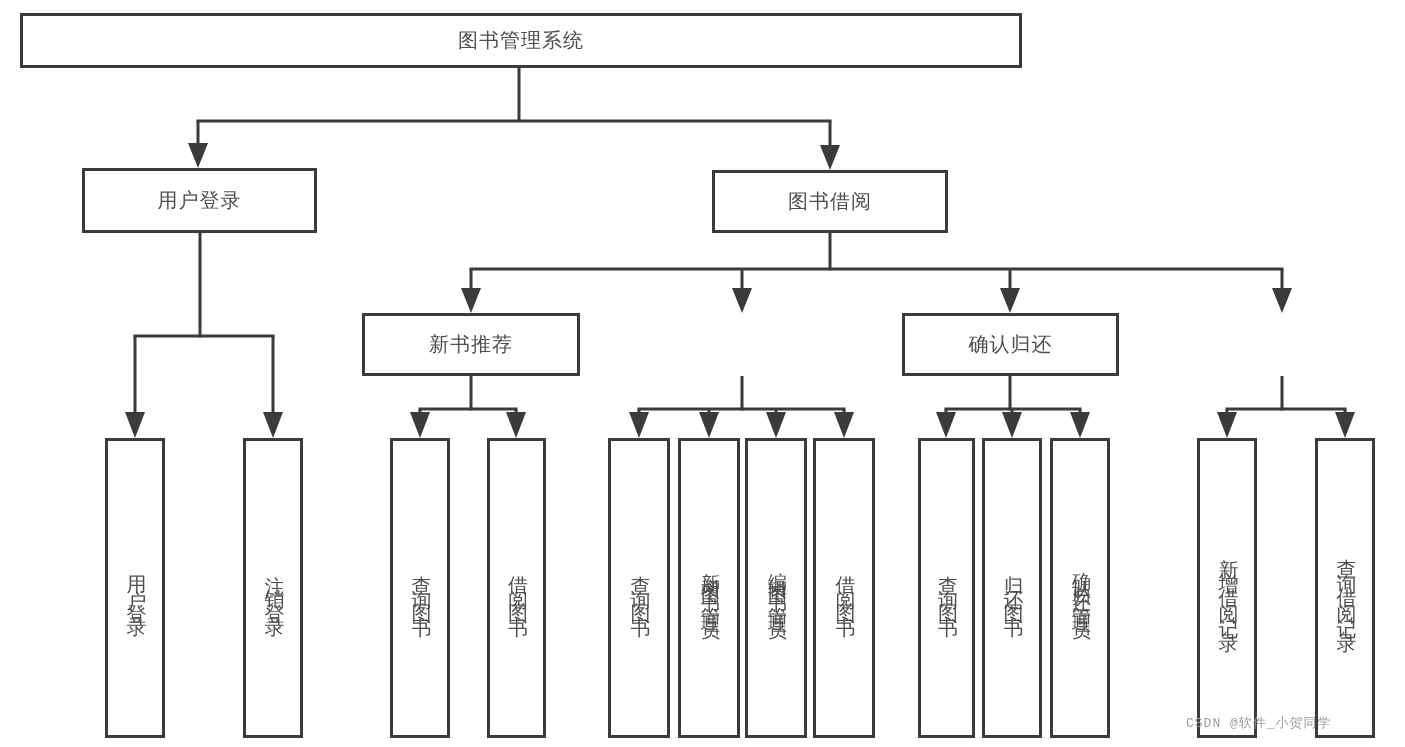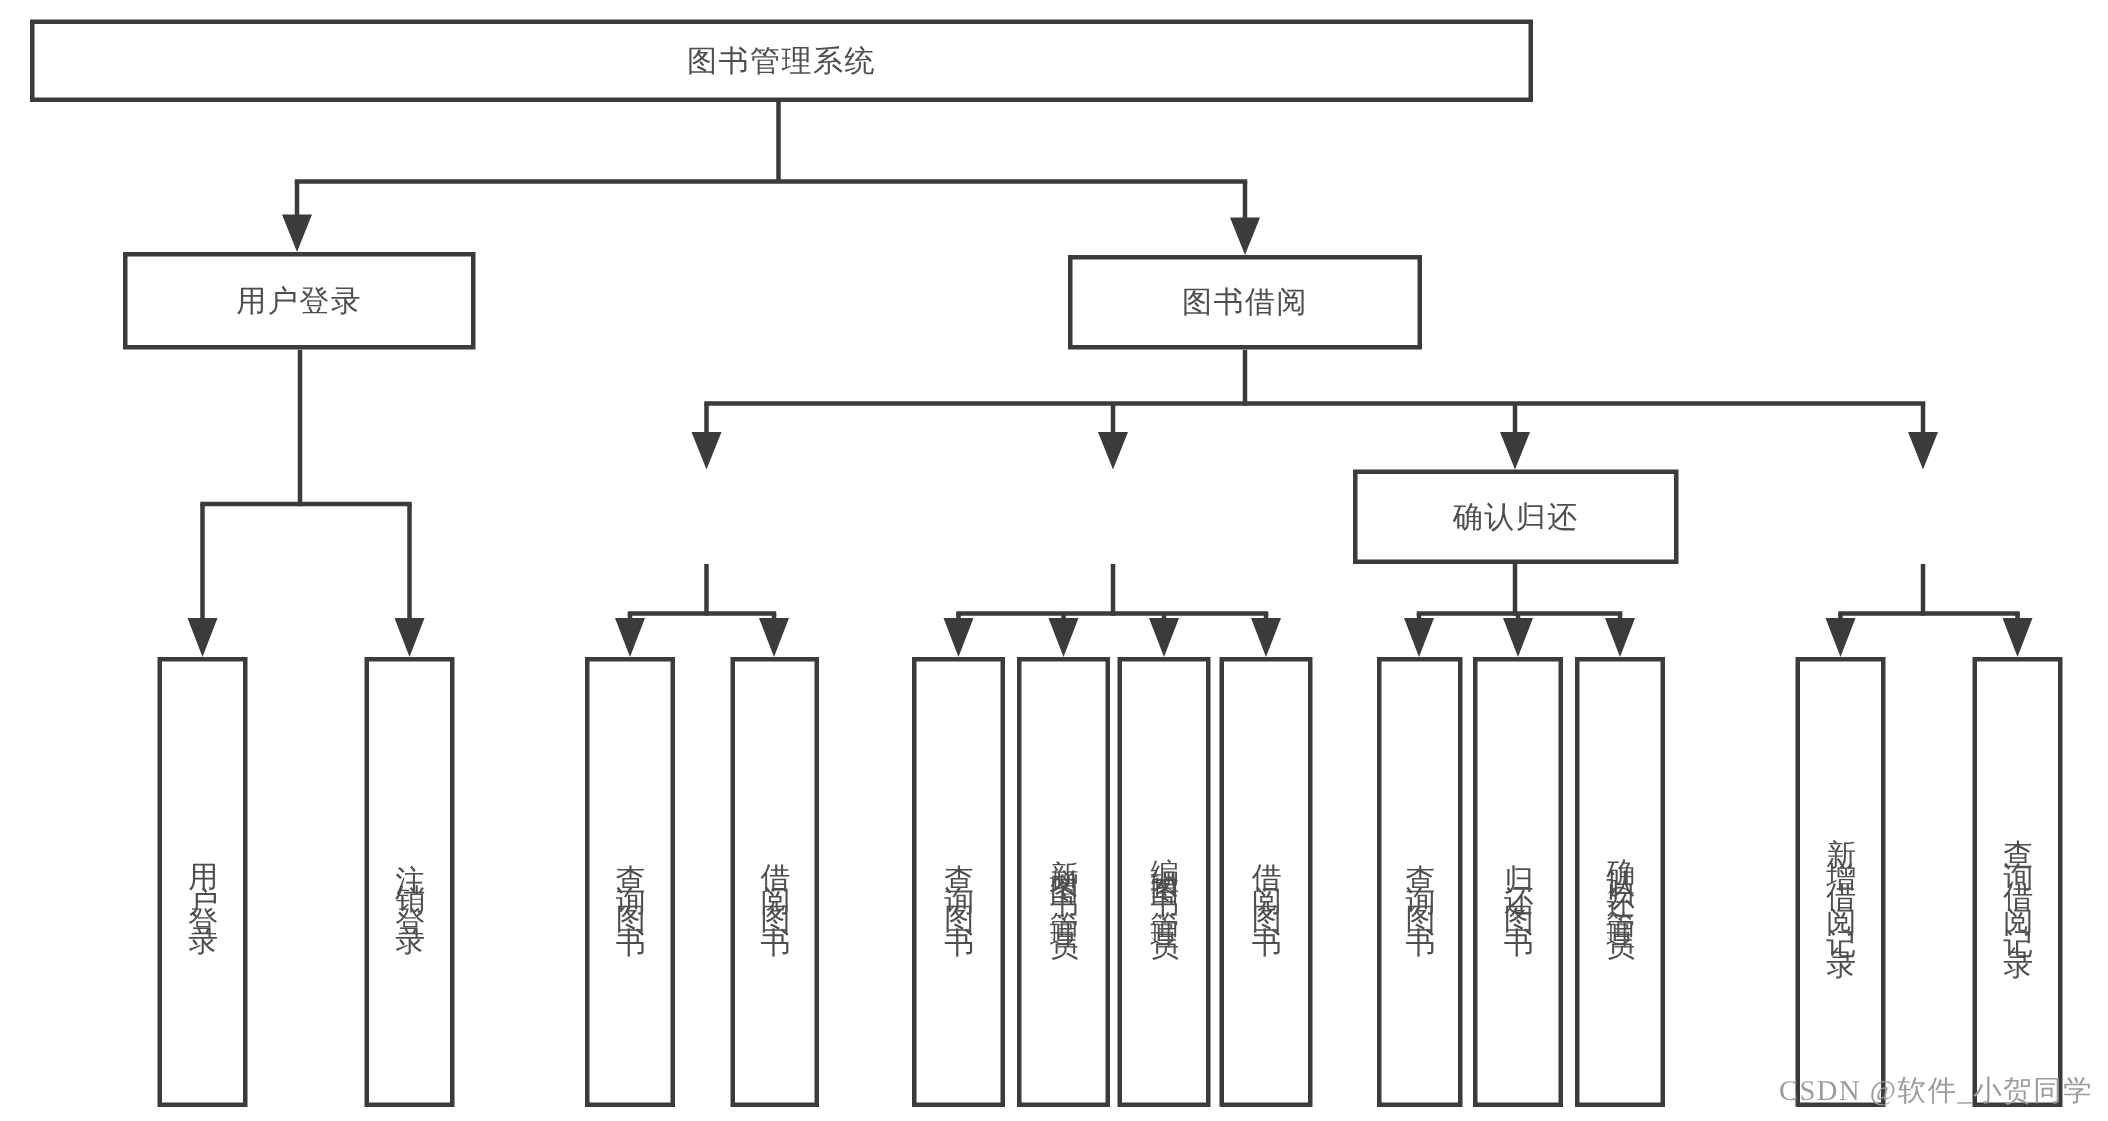--- a/index.html
+++ b/index.html
@@ -1,21 +1,21 @@
 <!DOCTYPE html>
 <html><head>
 <meta charset="utf-8">
 <style>
   html, body { margin: 0; padding: 0; background: #ffffff; }
   .canvas {
     position: relative;
     width: 1405px;
     height: 747px;
     background: var(--bg, #ffffff);
-    font-family: Liberation Serif, serif;
+    font-family: Liberation Mono, monospace;
     color: var(--text, #4e4e4e);
     overflow: hidden;
   }
   .connectors {
     position: absolute;
     left: 0; top: 0;
     color: var(--line, #3b3b3b);
   }
   .node {
     position: absolute;
@@ -37,21 +37,21 @@
     letter-spacing: 14px;
     white-space: nowrap;
   }
   .v-mid > span { letter-spacing: 15px; }
   .v-long { font-size: 19px; }
   .v-long > span { letter-spacing: 7px; }
   .watermark {
     position: absolute;
     left: 1186px;
     top: 714px;
-    font-size: 19px;
+    font-size: 13px;
     color: var(--wm, #9c9c9c);
     letter-spacing: 1px;
     white-space: nowrap;
     z-index: 5;
   }
 </style>
 </head>
 <body>
 
 <div class="canvas" style="--line: #3b3b3b; --text: #4e4e4e; --bg: #ffffff; --wm: #9c9c9c;">
@@ -126,20 +126,23 @@
     <span>图书管理系统</span>
   </div>
 
   <div class="node" style="left:82px; top:168px; width:235px; height:65px;">
     <span>用户登录</span>
   </div>
   <div class="node" style="left:712px; top:170px; width:236px; height:63px;">
     <span>图书借阅</span>
   </div>
 
+  <div class="node" style="left:362px; top:313px; width:218px; height:63px;">
+    <span>新书推荐</span>
+  </div>
   <div class="node" style="left:902px; top:313px; width:217px; height:63px;">
     <span>确认归还</span>
   </div>
 
   <div class="node vnode" style="left:105px; top:438px; width:60px; height:300px;">
     <span>用户登录</span>
   </div>
   <div class="node vnode" style="left:243px; top:438px; width:60px; height:300px;">
     <span>注销登录</span>
   </div>

